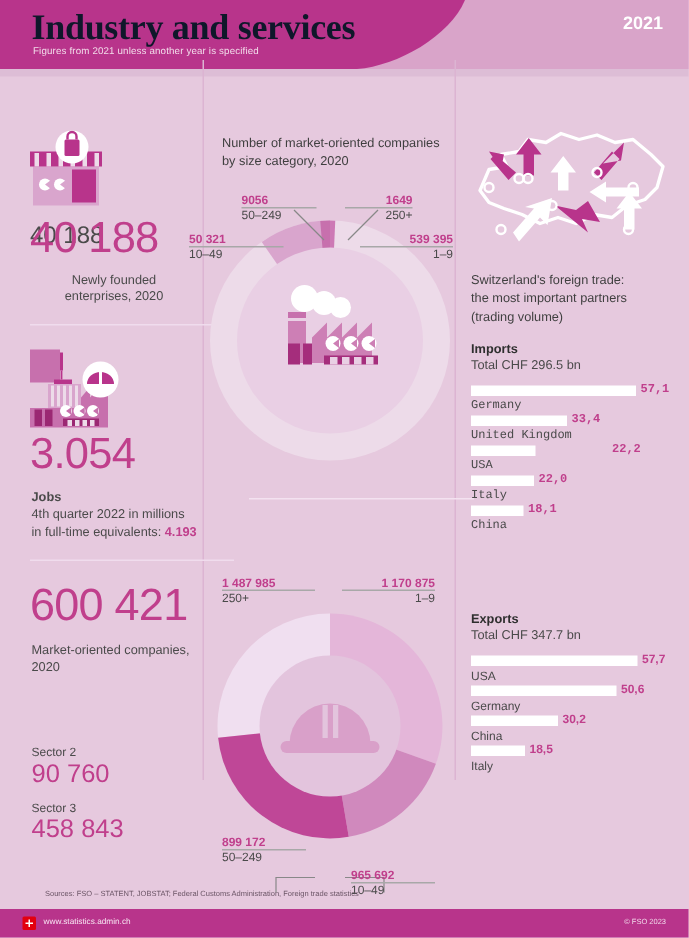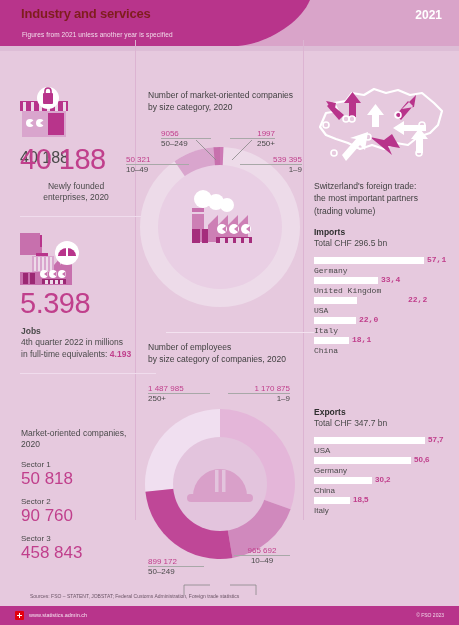--- a/index.html
+++ b/index.html
@@ -10,21 +10,21 @@
     color:#4a4a4a;
     position:relative;
     overflow:hidden;
   }
 
   
   .header { position:absolute; left:0; top:0; width:459px; height:46px; background:#d9a4c9; overflow:hidden; }
   .header-shape { position:absolute; left:0; top:0; width:459px; height:46px; }
   .header-title {
     position:absolute; left:21px; top:6px;
-    font-size:13px; font-weight:bold; color:#7f1d1d; letter-spacing:-0.2px;
+    font-size:24px; font-weight:bold; color:#0f172a; letter-spacing:-0.2px;font-family:Liberation Serif, serif;
   }
   .header-sub {
     position:absolute; left:22px; top:31px;
     font-size:6.5px; color:#f2dcea; letter-spacing:0.1px;
   }
   .header-year {
     position:absolute; right:17px; top:8px;
     font-size:12px; font-weight:bold; color:#ffffff;
   }
   .header-gap { position:absolute; left:0; top:46px; width:459px; height:5px; background:#ddbdd6; }
@@ -48,21 +48,21 @@
   .stat-label { font-size:8.5px; color:#4a4a4a; line-height:1.35; margin-top:5px; }
   .stat-label b { font-weight:bold; }
   .accent { color:#c03f8c; font-weight:bold; }
 
   .sector-label { font-size:8px; color:#4a4a4a; margin-top:9px; }
   .sector-num { font-size:17px; color:#c03f8c; font-weight:300; line-height:1.15; }
 
   
   .chart-title { font-size:8.5px; color:#3f3f3f; line-height:1.4; }
 
-  .callout-num { font-size:8px; font-weight:normal; color:#c03f8c; }
+  .callout-num { font-size:8px; font-weight:bold; color:#c03f8c; }
   .callout-cat { font-size:8px; color:#4a4a4a; }
   .callout-rule { height:1px; background:#a8a8a8; }
 
   
   .trade-caption { font-size:8.5px; color:#3f3f3f; line-height:1.45; }
   .trade-head { font-size:8.5px; font-weight:bold; color:#2f2f2f; }
   .trade-total { font-size:8.5px; color:#4a4a4a; }
   .bar-row { position:relative; height:20px; }
   .bar { position:absolute; left:0; top:0; height:7px; background:#ffffff; }
   .bar-val { position:absolute; top:-2px; font-size:8px; font-weight:bold; color:#c03f8c; }
@@ -158,39 +158,36 @@
       <rect x="27" y="49" width="3" height="4"></rect>
       <rect x="32" y="49" width="3" height="4"></rect>
       <rect x="37" y="49" width="3" height="4"></rect>
       <rect x="42" y="49" width="3" height="4"></rect>
     </g>
     <circle cx="49" cy="22" r="12" fill="#fff"></circle>
     <path d="M40 25 a9 8 0 0 1 18 0 z" fill="#b8348b"></path>
     <rect x="48" y="15" width="2" height="10" fill="#fff"></rect>
   </svg>
 
-  <div class="abs stat-num" style="left:20px; top:238px;">5.398</div>
+  <div class="abs stat-num" style="left:20px; top:238px;">3.054</div>
   <div class="abs stat-label" style="left:21px; top:270px; width:116px;">
     <b>Jobs</b><br>
     <span>4th quarter 2022 in millions</span><br>
     <span>in full-time equivalents:</span>
     <span class="accent">4.193</span>
   </div>
 
   <div class="abs hrule" style="left:0; top:322px; width:136px;"></div>
 
+  <div class="abs stat-num big" style="left:20px; top:338px;">600 421</div>
   <div class="abs stat-label" style="left:21px; top:372px; width:115px;">
     <span>Market-oriented companies,</span><br>
     <span>2020</span>
   </div>
 
-  <div class="abs" style="left:21px; top:400px;">
-    <div class="sector-label">Sector 1</div>
-    <div class="sector-num">50 818</div>
-  </div>
   <div class="abs" style="left:21px; top:437px;">
     <div class="sector-label">Sector 2</div>
     <div class="sector-num">90 760</div>
   </div>
   <div class="abs" style="left:21px; top:474px;">
     <div class="sector-label">Sector 3</div>
     <div class="sector-num">458 843</div>
   </div>
 </div>
 
@@ -242,43 +239,39 @@
     <path d="M116 29 L96 49" stroke="#888" stroke-width="0.8" fill="none"></path>
   </svg>
 
   <div class="abs" style="left:25px; top:78px; width:50px;">
     <div class="callout-num">9056</div>
     <div class="callout-rule"></div>
     <div class="callout-cat">50–249</div>
   </div>
 
   <div class="abs" style="left:94px; top:78px; width:45px; text-align:right;">
-    <div class="callout-num">1997</div>
+    <div class="callout-num">1649</div>
     <div class="callout-rule"></div>
     <div class="callout-cat">250+</div>
   </div>
 
   <div class="abs" style="left:-10px; top:104px; width:63px;">
     <div class="callout-num">50 321</div>
     <div class="callout-rule"></div>
     <div class="callout-cat">10–49</div>
   </div>
 
   <div class="abs" style="left:104px; top:104px; width:62px; text-align:right;">
     <div class="callout-num">539 395</div>
     <div class="callout-rule"></div>
     <div class="callout-cat">1–9</div>
   </div>
 
   <div class="abs hrule" style="left:10px; top:281px; width:150px; background:#f3e2f0;"></div>
 
-  <div class="abs chart-title" style="left:12px; top:291px; width:155px;">
-    <span>Number of employees</span><br>
-    <span>by size category of companies, 2020</span>
-  </div>
 
   <div class="abs" style="left:12px; top:333px; width:62px;">
     <div class="callout-num">1 487 985</div>
     <div class="callout-rule"></div>
     <div class="callout-cat">250+</div>
   </div>
   <div class="abs" style="left:92px; top:333px; width:62px; text-align:right;">
     <div class="callout-num">1 170 875</div>
     <div class="callout-rule"></div>
     <div class="callout-cat">1–9</div>
@@ -308,21 +301,21 @@
   <svg class="abs" style="left:0; top:500px;" width="168" height="45" viewBox="0 0 168 45">
     <path d="M48 44 v-10 h26" stroke="#888" stroke-width="0.8" fill="none"></path>
     <path d="M120 44 v-10 h-26" stroke="#888" stroke-width="0.8" fill="none"></path>
   </svg>
 
   <div class="abs" style="left:12px; top:506px; width:56px;">
     <div class="callout-num">899 172</div>
     <div class="callout-rule"></div>
     <div class="callout-cat">50–249</div>
   </div>
-  <div class="abs" style="left:98px; top:495px; width:56px; text-align:center;">
+  <div class="abs" style="left:98px; top:528px; width:56px; text-align:left;">
     <div class="callout-num">965 692</div>
     <div class="callout-rule"></div>
     <div class="callout-cat">10–49</div>
   </div>
 </div>
 
 <div class="col-right">
 
   <svg class="abs" style="left:8px; top:30px;" width="140" height="85" viewBox="0 0 140 85">
     <path d="M8 46 L14 32 L26 30 L22 22 L34 20 L40 12 L52 14 L62 8 L74 12 L86 9 L98 14 L110 12 L122 22 L130 30 L126 44 L118 52 L106 56 L96 64 L84 62 L72 68 L60 64 L48 68 L36 62 L24 58 L14 54 Z" fill="none" stroke="#ffffff" stroke-width="2.2" stroke-linejoin="round"></path>

